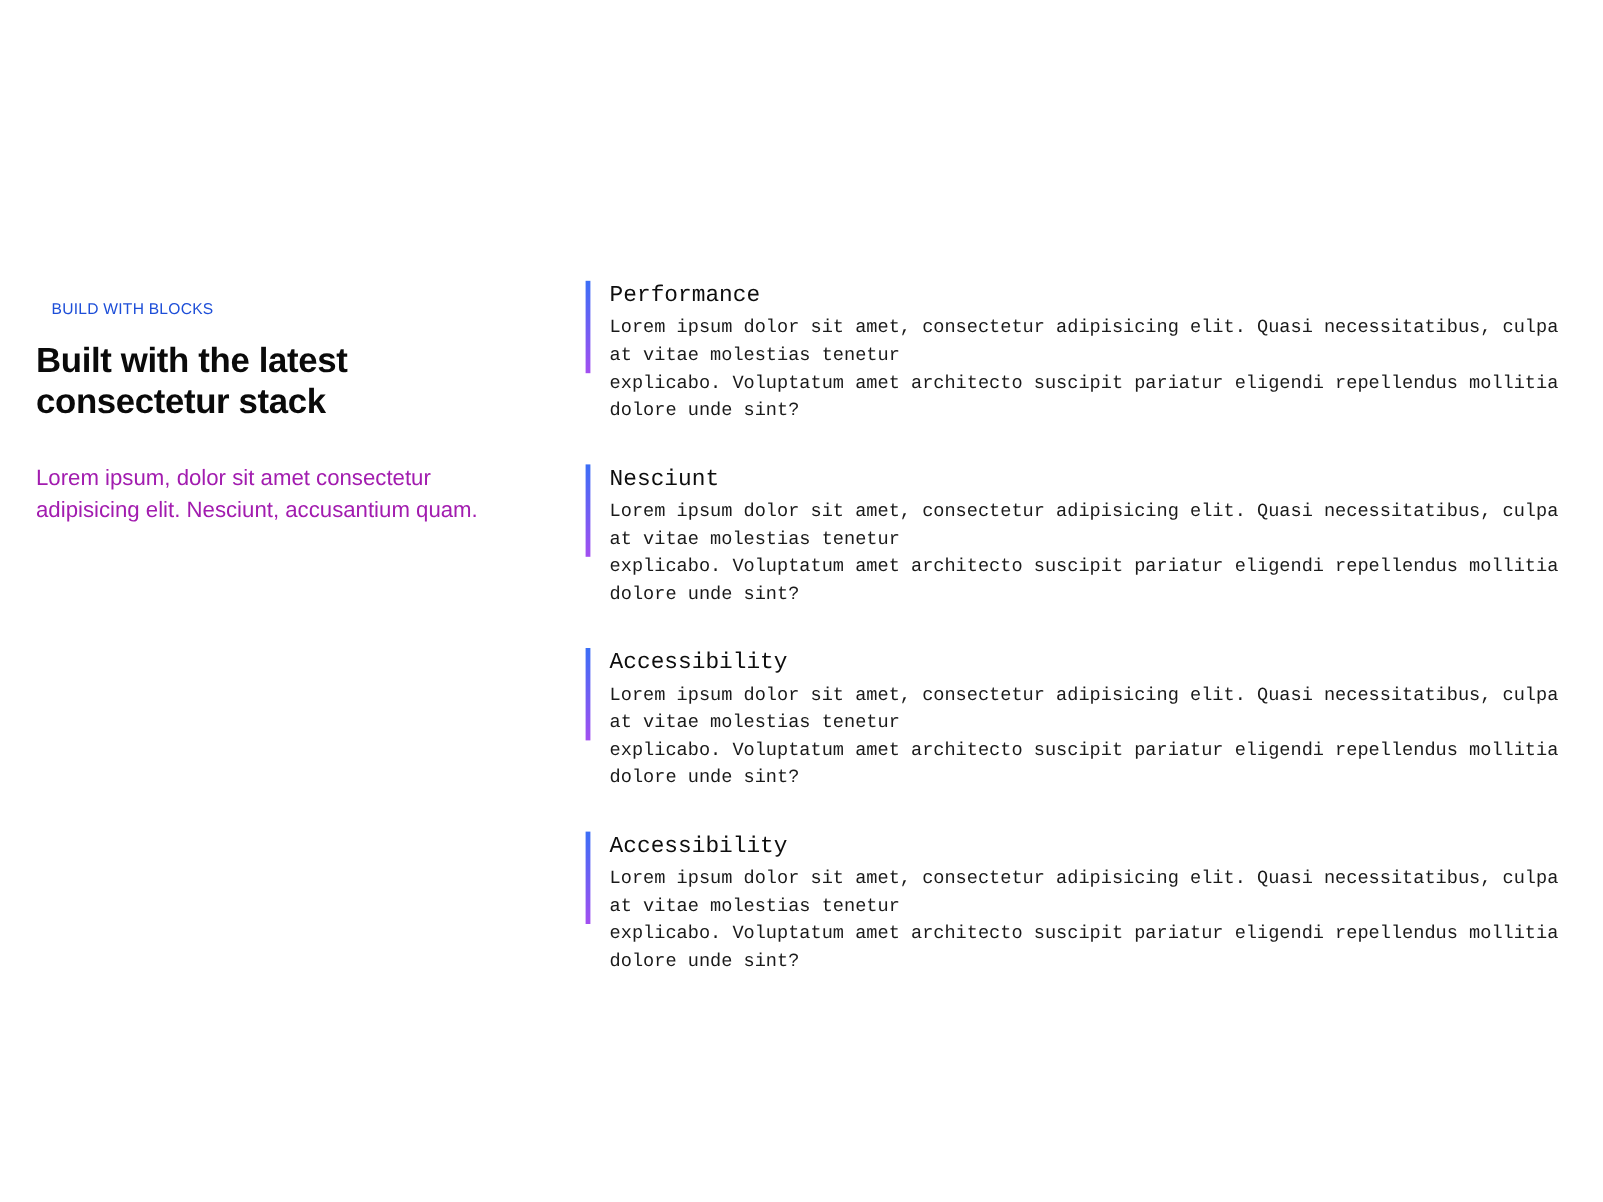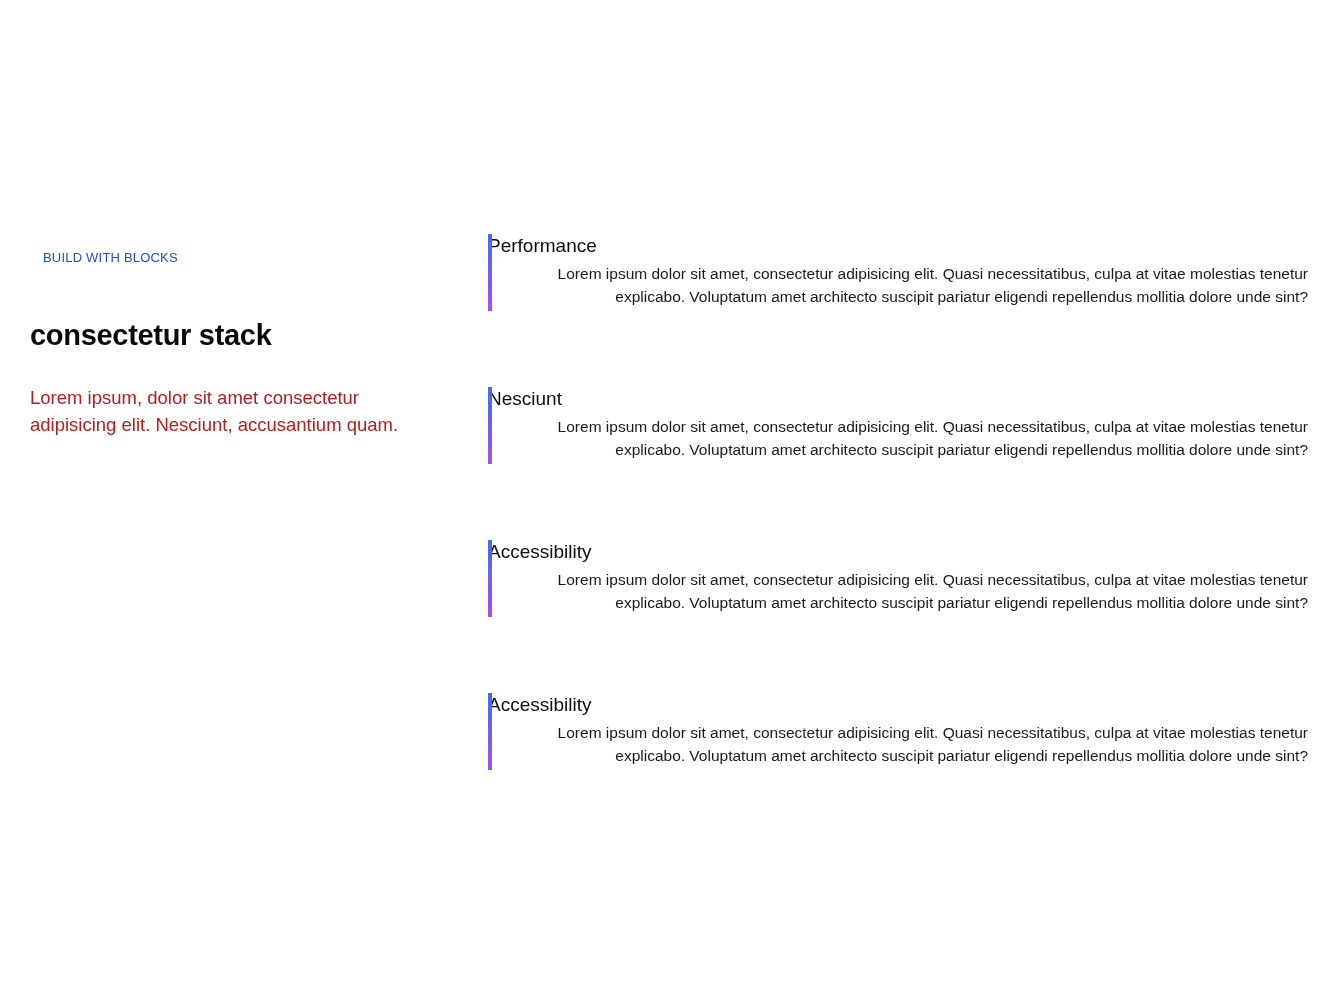--- a/index.html
+++ b/index.html
@@ -1,33 +1,33 @@
 <!DOCTYPE html>
 <html><head>
   <meta charset="utf-8">
   <style>
     html, body { margin: 0; padding: 0; background: #ffffff; }
     body { width: 1336px; height: 1002px; position: relative; font-family: "Liberation Sans", sans-serif; color: #111; }
     .left { position: absolute; left: 30px; top: 236px; width: 400px; }
     .eyebrow { font-size: 13px; color: #1d4ed8; letter-spacing: 0.2px; margin: 13px; line-height: 18px; }
     .title { font-size: 29px; font-weight: 800; color: #0a0a0a; line-height: 34px; margin: 17px 0 0 0; letter-spacing: -0.3px; }
-    .lead { font-size: 18.5px; color: #b91c1c; line-height: 27px; margin: 32px 0 0 0; width: 370px; }
+    .lead { font-size: 18.5px; color: #a21caf; line-height: 27px; margin: 32px 0 0 0; width: 370px; }
     .features { position: absolute; left: 488px; top: 233px; width: 820px; }
-    .feature { position: relative; padding-left: 0; height: 77px; margin-bottom: 76px; }
+    .feature { position: relative; padding-left: 20px; height: 77px; margin-bottom: 76px; font-family: Liberation Mono, monospace; }
     .bar { position: absolute; left: 0; top: 0; width: 4px; height: 77px; background: linear-gradient(to bottom, #3b6ef6, #a34ff0); }
     .feature-title { font-size: 19px; color: #0e0e0e; line-height: 24px; margin: 1px 0 4px 0; }
-    .feature-desc { font-size: 15.5px; color: #1a1a1a; line-height: 23px; margin: 0; text-align: right; }
+    .feature-desc { font-size: 15.5px; color: #1a1a1a; line-height: 23px; margin: 0; }
   </style>
 </head>
 <body>
 
 <section class="left">
   <p class="eyebrow">BUILD WITH BLOCKS</p>
   <h1 class="title">
-    <br>
+    <span>Built with the latest</span><br>
     <span>consectetur stack</span>
   </h1>
   <p class="lead">Lorem ipsum, dolor sit amet consectetur adipisicing elit. Nesciunt, accusantium quam.</p>
 </section>
 
 <section class="features">
   <div class="feature">
     <div class="bar"></div>
     <div class="feature-title">Performance</div>
     <p class="feature-desc"><span>Lorem ipsum dolor sit amet, consectetur adipisicing elit. Quasi necessitatibus, culpa at vitae molestias tenetur</span><br><span>explicabo. Voluptatum amet architecto suscipit pariatur eligendi repellendus mollitia dolore unde sint?</span></p>

